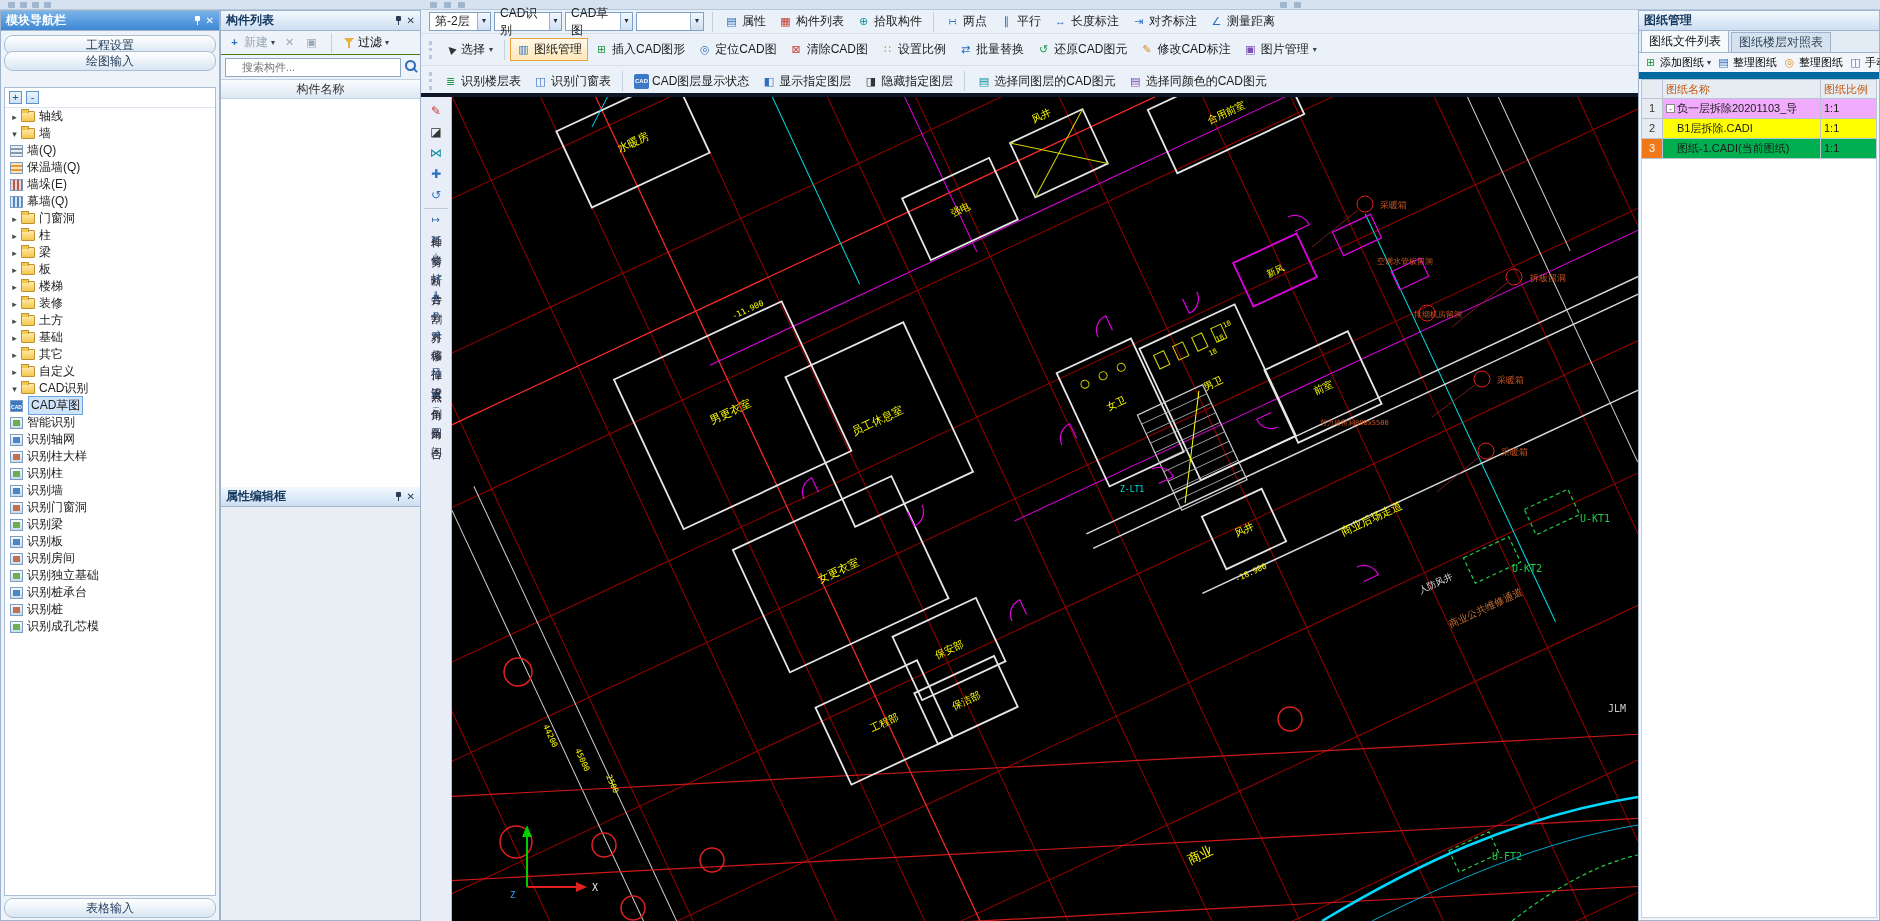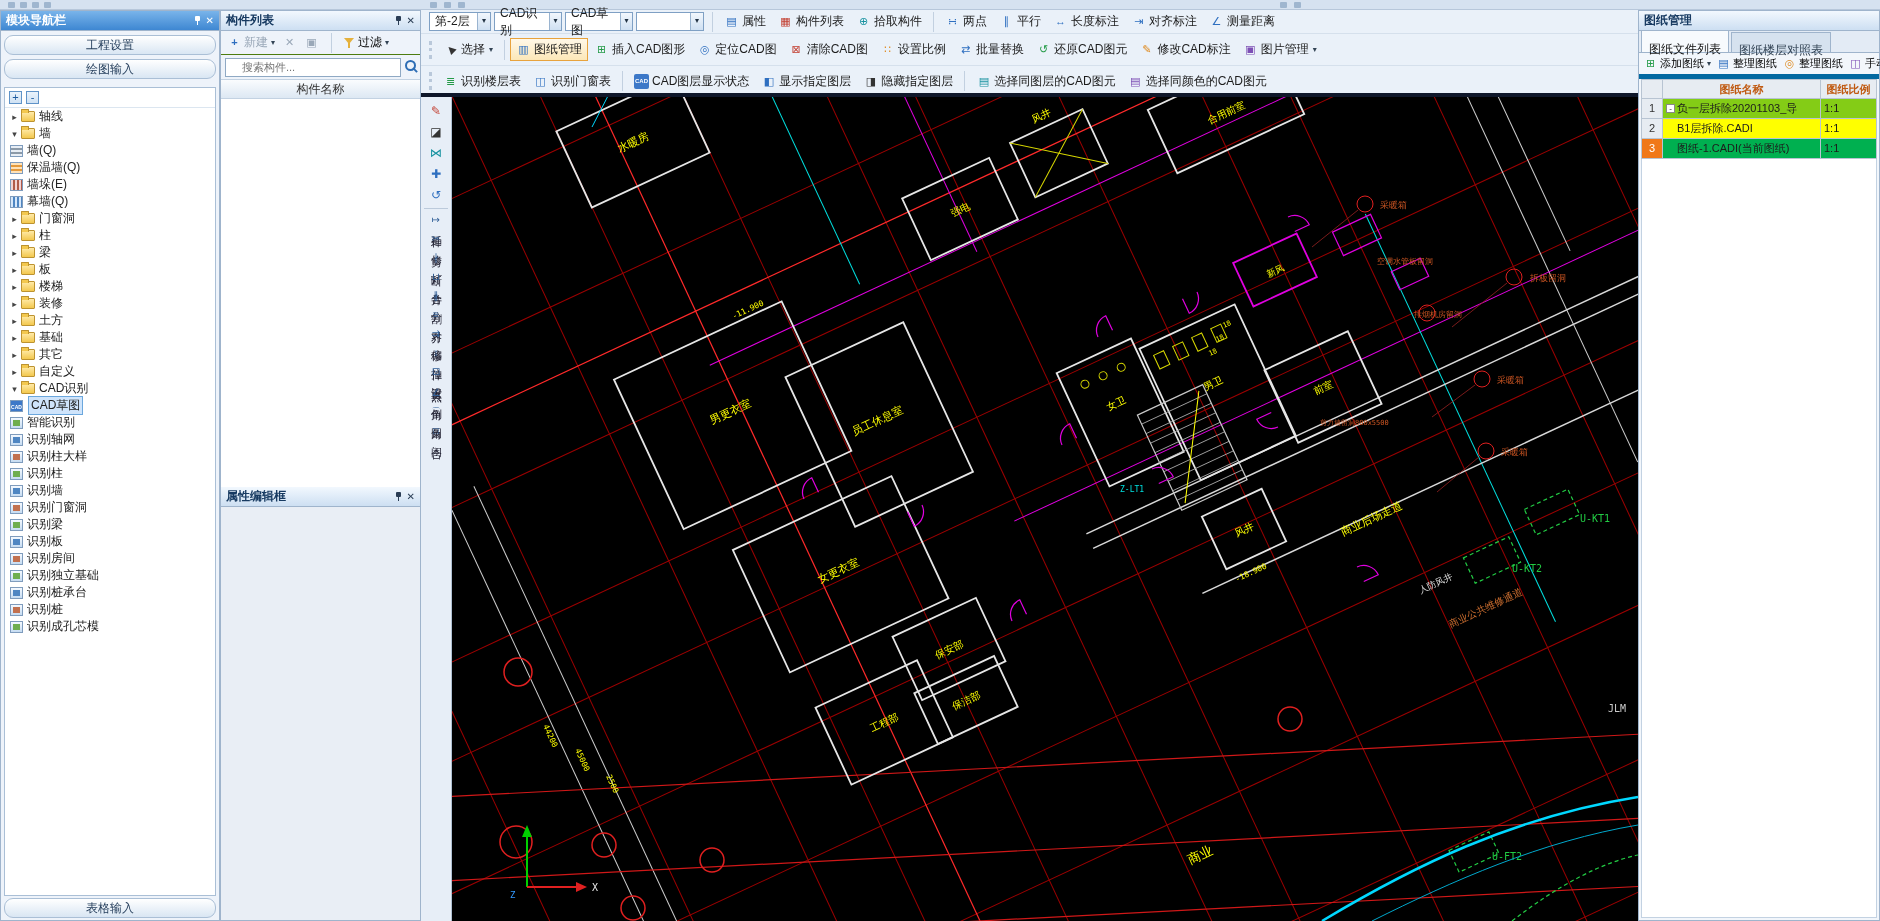--- a/index.html
+++ b/index.html
@@ -87,29 +87,29 @@
 .i-add::before{content:"⊞"}.i-org::before{content:"▤"}.i-loc2::before{content:"◎"}.i-splitm::before{content:"◫"}
 
 #sstrip{position:absolute;left:421px;top:97px;width:31px;height:824px;background:#e7eef7;border-right:1px solid #aebfd2;display:flex;flex-direction:column;align-items:center;padding-top:4px;gap:2px;overflow:hidden}
 .sicon{width:22px;height:19px;display:flex;align-items:center;justify-content:center;font-size:12px}
 .sdiv{width:24px;height:1px;background:#bccadb;margin:2px 0}
 .stool{display:flex;flex-direction:column;align-items:center;gap:1px;padding:1px 0;background:none;border:none;font-family:inherit}
 .stool .sg{font-size:10px;height:12px;line-height:12px;color:#2e5d96}
 .vlabel{writing-mode:vertical-rl;text-orientation:upright;font-size:11px;letter-spacing:1px;color:#223}
 
 #rtabs{position:absolute;left:0;right:0;top:20px;height:22px;display:flex;align-items:flex-end;padding:0 2px;border-bottom:1px solid #9fb4cc;background:#e3ebf5}
-.rtab{height:20px;line-height:19px;padding:8px 7px;font-size:12px;border:1px solid #9fb4cc;border-bottom:none;margin-right:2px;background:#d6e2ef;color:#345;font-family:inherit}
+.rtab{height:20px;line-height:19px;padding:0 7px;font-size:12px;border:1px solid #9fb4cc;border-bottom:none;margin-right:2px;background:#d6e2ef;color:#345;font-family:inherit}
 .rtab.active{background:#f7fafd;color:#111;height:22px;line-height:21px}
-#rtools{position:absolute;left:0;right:0;top:42px;height:26px;display:flex;align-items:center;gap:1px;padding:0 2px;border-bottom:5px solid #0369a1}
+#rtools{position:absolute;left:0;right:0;top:42px;height:26px;display:flex;align-items:center;gap:1px;padding:0 2px;border-bottom:7px solid #0369a1}
 .rtbtn{display:inline-flex;align-items:center;gap:2px;font-size:11px;padding:2px 2px;background:none;border:none;font-family:inherit;white-space:nowrap}
 #sheet-table{position:absolute;left:2px;top:68px;width:236px;display:grid;grid-template-columns:22px 158px 56px;font-size:11px}
 #sheet-table>div{border-right:1px solid #b8c4d2;border-bottom:1px solid #b8c4d2;height:20px;line-height:19px;padding:0 3px;overflow:hidden;white-space:nowrap}
-.sh-h{background:#e7ecf2;color:#c05a12;text-align:center;border-top:1px solid #b8c4d2;font-weight:bold}
+.sh-h{background:#e7ecf2;color:#c05a12;text-align:left;border-top:1px solid #b8c4d2;font-weight:normal}
 .sh-num{background:#e7ecf2;text-align:center;color:#333;border-left:1px solid #b8c4d2}
-.sh-name,.sh-scale{background:#84cc16}
+.sh-name,.sh-scale{background:#f0abfc}
 .r-yellow{background:#ffff00 !important}
 .r-green{background:#00b050 !important}
 .r-numsel{background:#f07818 !important;color:#fff !important}
 .minusbox{display:inline-block;width:9px;height:9px;border:1px solid #888;line-height:7px;text-align:center;font-size:8px;margin-right:2px;background:#fff;vertical-align:1px}
 .indent{padding-left:14px !important}
 #rp-empty{position:absolute;left:2px;right:2px;top:148px;bottom:2px;background:#fff;border:1px solid #c3d2e2;border-top:none}
 
 #cad-canvas{position:absolute;left:452px;top:97px;width:1186px;height:824px;background:#000;font-family:"DejaVu Sans Mono","DejaVu Sans",monospace}
 </style>
 </head>
@@ -128,21 +128,21 @@
 </div>
 
 <div id="left-panel" class="panel">
   <div class="phdr blue">
     <span>模块导航栏</span>
     <span class="sp"></span>
     <span class="pin"></span>
     <span class="xbtn">✕</span>
   </div>
   <div class="navbtn" style="top:24px">工程设置</div>
-  <div class="navbtn" style="top:48px">绘图输入</div>
+  <div class="navbtn" style="top:40px">绘图输入</div>
   <div id="tree-box">
     <div id="tree-tools">
       <span class="sqbtn">+</span>
       <span class="sqbtn">-</span>
     </div>
     <div class="trow">
         <span class="tw">▸</span>
         <span class="fold"></span>
         <span class="tlabel">轴线</span>
       </div>

